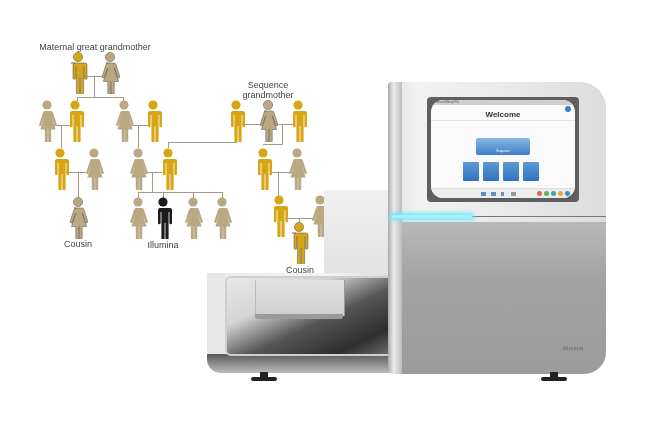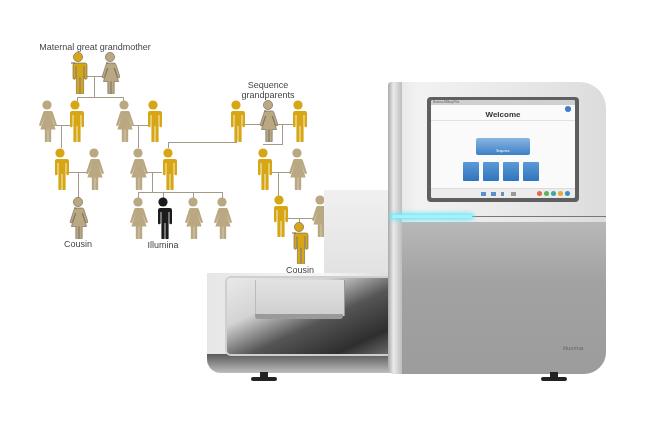--- a/index.html
+++ b/index.html
@@ -8,21 +8,21 @@
   .line{position:absolute;background:#a39a8a;}
   .fig{position:absolute;width:20px;height:42px;}
   
   .machine-right{position:absolute;left:388px;top:82px;width:218px;height:292px;border-radius:4px 26px 22px 6px;
     background:linear-gradient(90deg,#c9c9c9 0%,#e9e9e9 6%,#f2f2f2 14%,#e8e8e8 60%,#dcdcdc 100%);}
   .machine-right-lower{position:absolute;left:400px;top:222px;width:206px;height:152px;border-radius:0 0 22px 0;
     background:linear-gradient(180deg,#b8b8b8,#a2a2a2 40%,#9c9c9c);}
   .machine-pillar{position:absolute;left:388px;top:82px;width:14px;height:292px;border-radius:4px 0 0 6px;
     background:linear-gradient(90deg,#a9a9a9,#eaeaea 40%,#bdbdbd);}
   .screen-bezel{position:absolute;left:427px;top:97px;width:152px;height:105px;border-radius:4px;background:#5f5f5f;}
-  .screen{position:absolute;left:431px;top:100px;width:144px;height:98px;background:#fafafa;border-radius:2px;overflow:hidden;}
+  .screen{position:absolute;left:431px;top:100px;width:144px;height:98px;background:#fafafa;border-radius:12px;overflow:hidden;}
   .screen-title{position:absolute;left:0;top:0;width:100%;height:5px;background:#d0d0d0;font-size:3px;color:#555;}
   .screen-welcome{position:absolute;left:0;top:10px;width:100%;text-align:center;font-size:8px;font-weight:bold;color:#333;}
   .screen-help{position:absolute;right:4px;top:6px;width:6px;height:6px;border-radius:50%;background:#3b7ec8;}
   .screen-bigbtn{position:absolute;left:45px;top:38px;width:54px;height:17px;border-radius:2px;background:linear-gradient(#8ab6e3,#3d80c6);}
   .screen-bigbtn span{position:absolute;left:0;bottom:2px;width:100%;text-align:center;font-size:3px;color:#fff;}
   .screen-tile{position:absolute;top:62px;width:16px;height:19px;border-radius:1px;background:linear-gradient(#5d9ad7,#2f74bd);}
   .screen-bottombar{position:absolute;left:0;bottom:0;width:100%;height:9px;background:#ececec;border-top:1px solid #ddd;}
   .dot{position:absolute;bottom:2px;width:5px;height:5px;border-radius:50%;}
   .bicon{position:absolute;bottom:2px;width:5px;height:4px;background:#5a8fcc;}
   .cyan-light{position:absolute;left:392px;top:215px;width:80px;height:3px;border-radius:2px;background:#9ff3ff;box-shadow:0 0 4px 2px #6fe6f6;}
@@ -53,21 +53,21 @@
     <symbol id="female" viewBox="0 0 20 42">
       <circle cx="10" cy="5" r="4.6"></circle>
       <path d="M6 11 h8 a2 2 0 0 1 1.9 1.4 l3.9 12 a1.2 1.2 0 0 1 -2.3 0.7 l-3.2 -9 l4.3 13.4 h-4.4 v11.5 a1.5 1.5 0 0 1 -3 0 v-11.5 h-0.4 v11.5 a1.5 1.5 0 0 1 -3 0 v-11.5 h-4.4 l4.3 -13.4 l-3.2 9 a1.2 1.2 0 0 1 -2.3 -0.7 l3.9 -12 a2 2 0 0 1 1.9 -1.4z"></path>
     </symbol>
   </defs>
 </svg>
 
 <div>
   <div class="lbl" style="left:95px;top:42px;">Maternal great grandmother</div>
   <div class="lbl" style="left:268px;top:80px;">Sequence</div>
-  <div class="lbl" style="left:268px;top:90px;">grandparents</div>
+  <div class="lbl" style="left:268px;top:90px;">grandmother</div>
   <div class="lbl" style="left:78px;top:239px;">Cousin</div>
   <div class="lbl" style="left:163px;top:240px;">Illumina</div>
   <div class="lbl" style="left:300px;top:265px;">Cousin</div>
 
   <div class="line" style="left:84px;top:76px;width:20px;height:1px;"></div>
   <div class="line" style="left:94px;top:76px;width:1px;height:21px;"></div>
   <div class="line" style="left:77px;top:97px;width:47px;height:1px;"></div>
   <div class="line" style="left:77px;top:97px;width:1px;height:4px;"></div>
   <div class="line" style="left:123px;top:97px;width:1px;height:4px;"></div>
   <div class="line" style="left:53px;top:125px;width:18px;height:1px;"></div>

